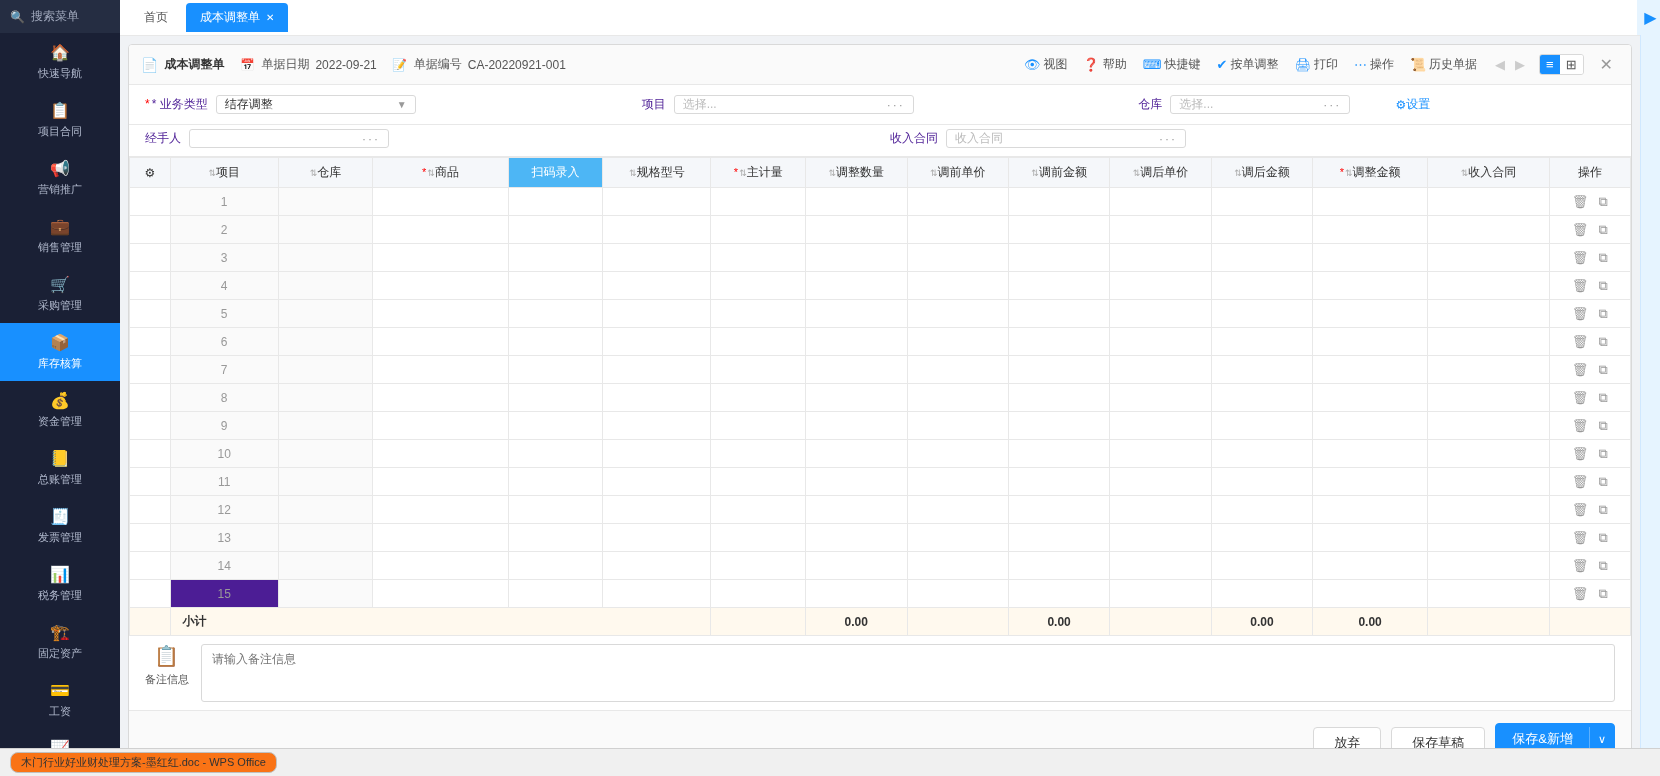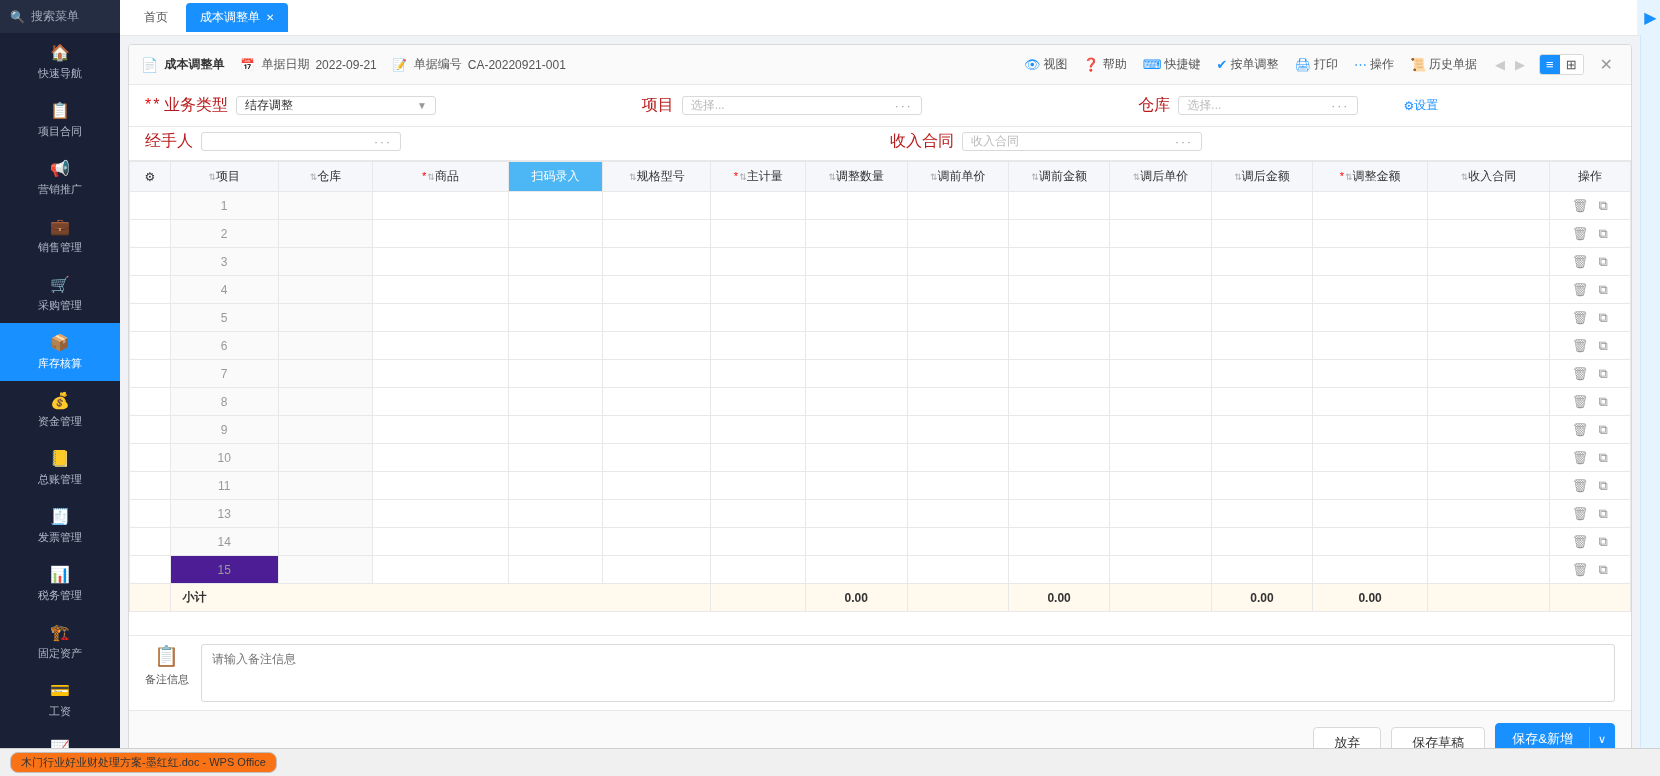--- a/index.html
+++ b/index.html
@@ -152,22 +152,22 @@
       flex-shrink: 0;
     }
     .form-row {
       display: flex;
       align-items: center;
       gap: 8px;
       flex: 1;
       min-width: 280px;
     }
     .form-label {
-      color: #b91c1c;
-      font-size: 16px;
+      color: #4c1d95;
+      font-size: 12px;
       white-space: nowrap;
     }
     .form-label.required::before {
       content: '*';
       color: #f00;
       margin-right: 2px;
     }
     .form-input {
       flex: 1;
       height: 19px;
@@ -835,20 +835,42 @@
               <td></td>
               <td>
                 <div class="row-actions">
                   <span class="row-action-btn">🗑</span>
                   <span class="row-action-btn">⧉</span>
                 </div>
               </td>
             </tr>
             <tr>
               <td></td>
+              <td class="row-num" style="color: rgb(153, 153, 153); background: rgb(250, 250, 250);">12</td>
+              <td class="row-num"></td>
+              <td></td>
+              <td></td>
+              <td></td>
+              <td></td>
+              <td></td>
+              <td></td>
+              <td></td>
+              <td></td>
+              <td></td>
+              <td></td>
+              <td></td>
+              <td>
+                <div class="row-actions">
+                  <span class="row-action-btn">🗑</span>
+                  <span class="row-action-btn">⧉</span>
+                </div>
+              </td>
+            </tr>
+            <tr>
+              <td></td>
               <td class="row-num" style="color: rgb(153, 153, 153); background: rgb(250, 250, 250);">13</td>
               <td class="row-num"></td>
               <td></td>
               <td></td>
               <td></td>
               <td></td>
               <td></td>
               <td></td>
               <td></td>
               <td></td>

